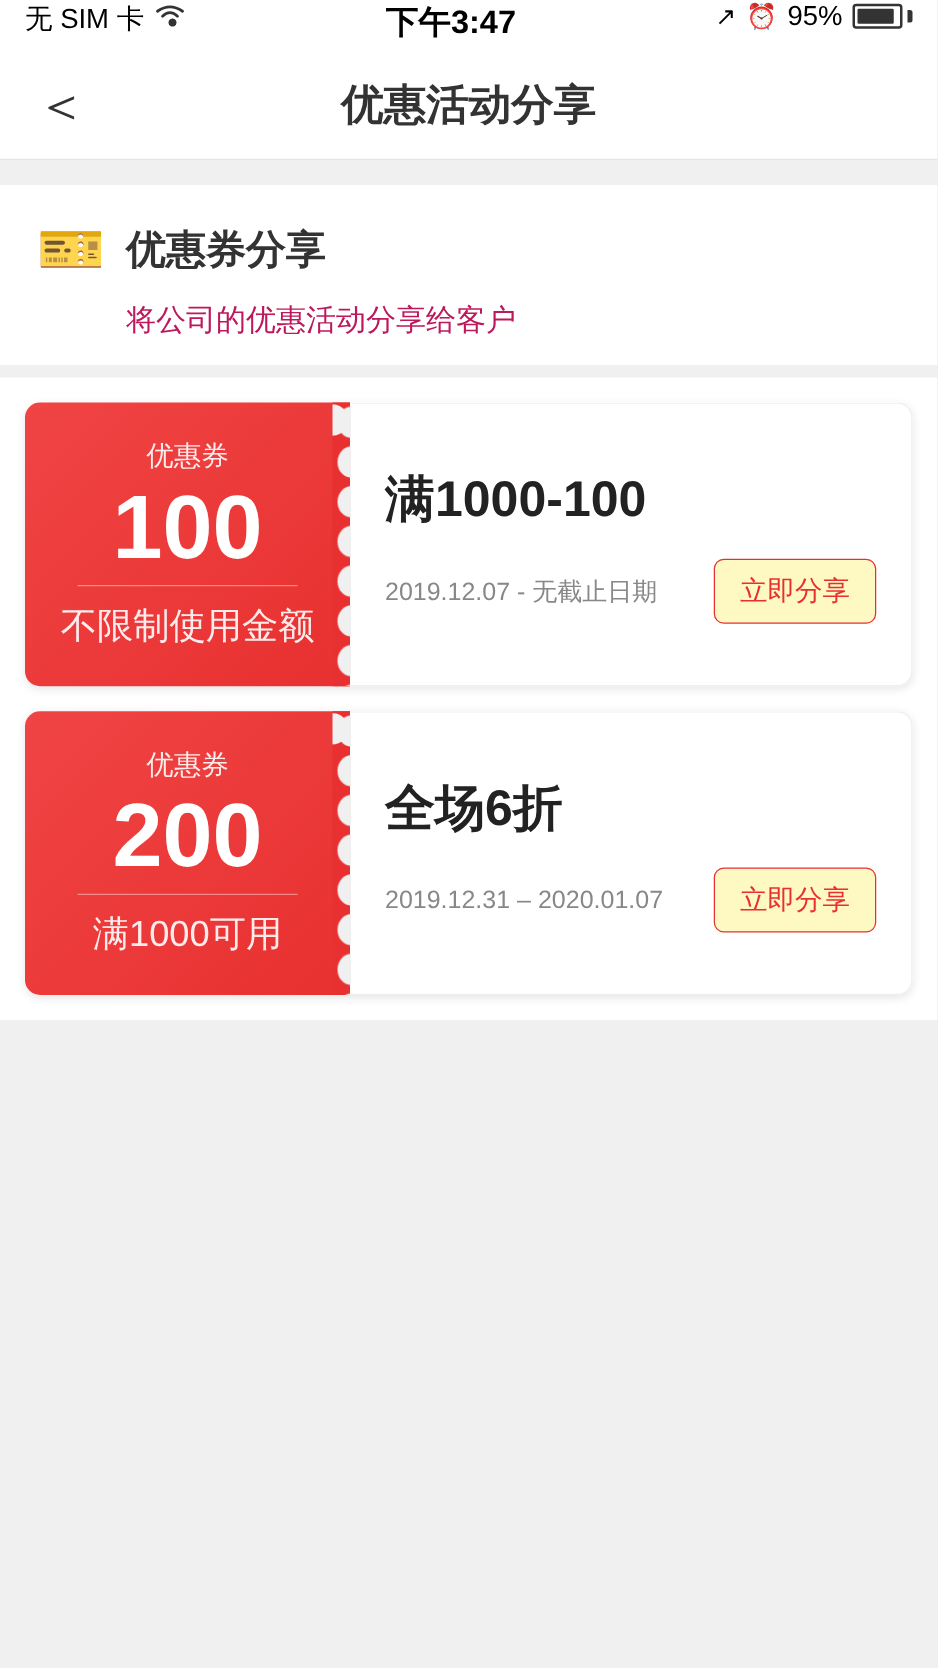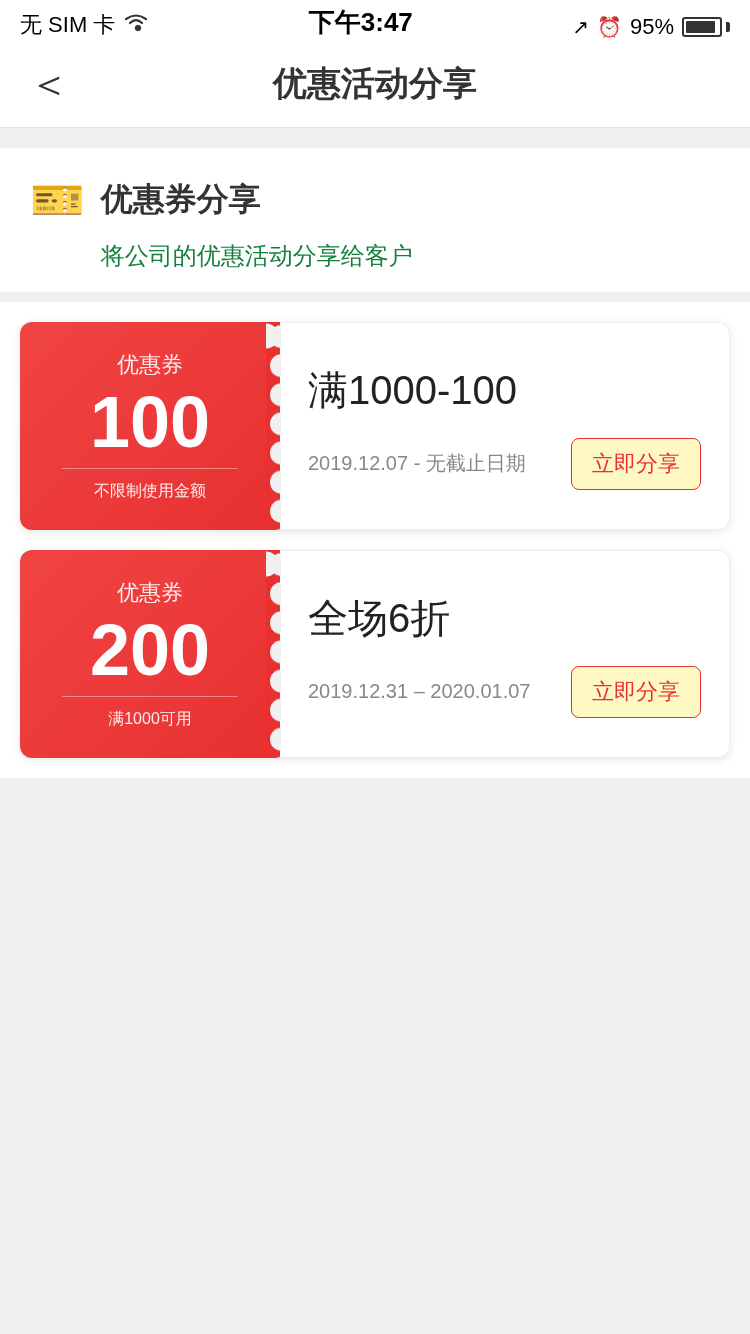--- a/index.html
+++ b/index.html
@@ -12,21 +12,21 @@
       font-family: -apple-system, "PingFang SC", "Helvetica Neue", Arial, sans-serif;
       overflow-x: hidden;
     }
 
     
     .status-bar {
       width: 750px;
       height: 40px;
       background: #fff;
       display: flex;
-      align-items: flex-end;
+      align-items: flex-start;
       justify-content: space-between;
       padding: 0 20px;
       font-size: 24px;
       font-weight: 500;
     }
     .status-left {
       display: flex;
       align-items: center;
       gap: 8px;
       font-size: 22px;
@@ -114,21 +114,21 @@
       flex-direction: column;
       gap: 18px;
     }
     .section-title {
       font-size: 32px;
       font-weight: 600;
       color: #333;
     }
     .section-subtitle {
       font-size: 24px;
-      color: #15803d;
+      color: #be185d;
       font-family: Liberation Serif, serif;
     }
 
     
     .coupon-list {
       background: #fff;
       margin-top: 10px;
       padding: 20px;
       display: flex;
       flex-direction: column;
@@ -187,40 +187,40 @@
       line-height: 1;
       margin-bottom: 10px;
     }
     .coupon-divider-line {
       width: 80%;
       height: 1px;
       background: rgba(255,255,255,0.4);
       margin-bottom: 12px;
     }
     .coupon-condition {
-      font-size: 16px;
+      font-size: 29px;
       color: rgba(255,255,255,0.9);
       text-align: center;
     }
 
     
     .coupon-right {
       flex: 1;
       background: #fff;
       display: flex;
       flex-direction: column;
       justify-content: center;
       padding: 24px 28px;
       border-radius: 0 12px 12px 0;
       border: 1px solid #eee;
       border-left: none;
     }
     .coupon-name {
       font-size: 40px;
-      font-weight: 400;
+      font-weight: 700;
       color: #222;
       margin-bottom: 20px;
     }
     .coupon-bottom-row {
       display: flex;
       align-items: center;
       justify-content: space-between;
       gap: 10px;
     }
     .coupon-date {

